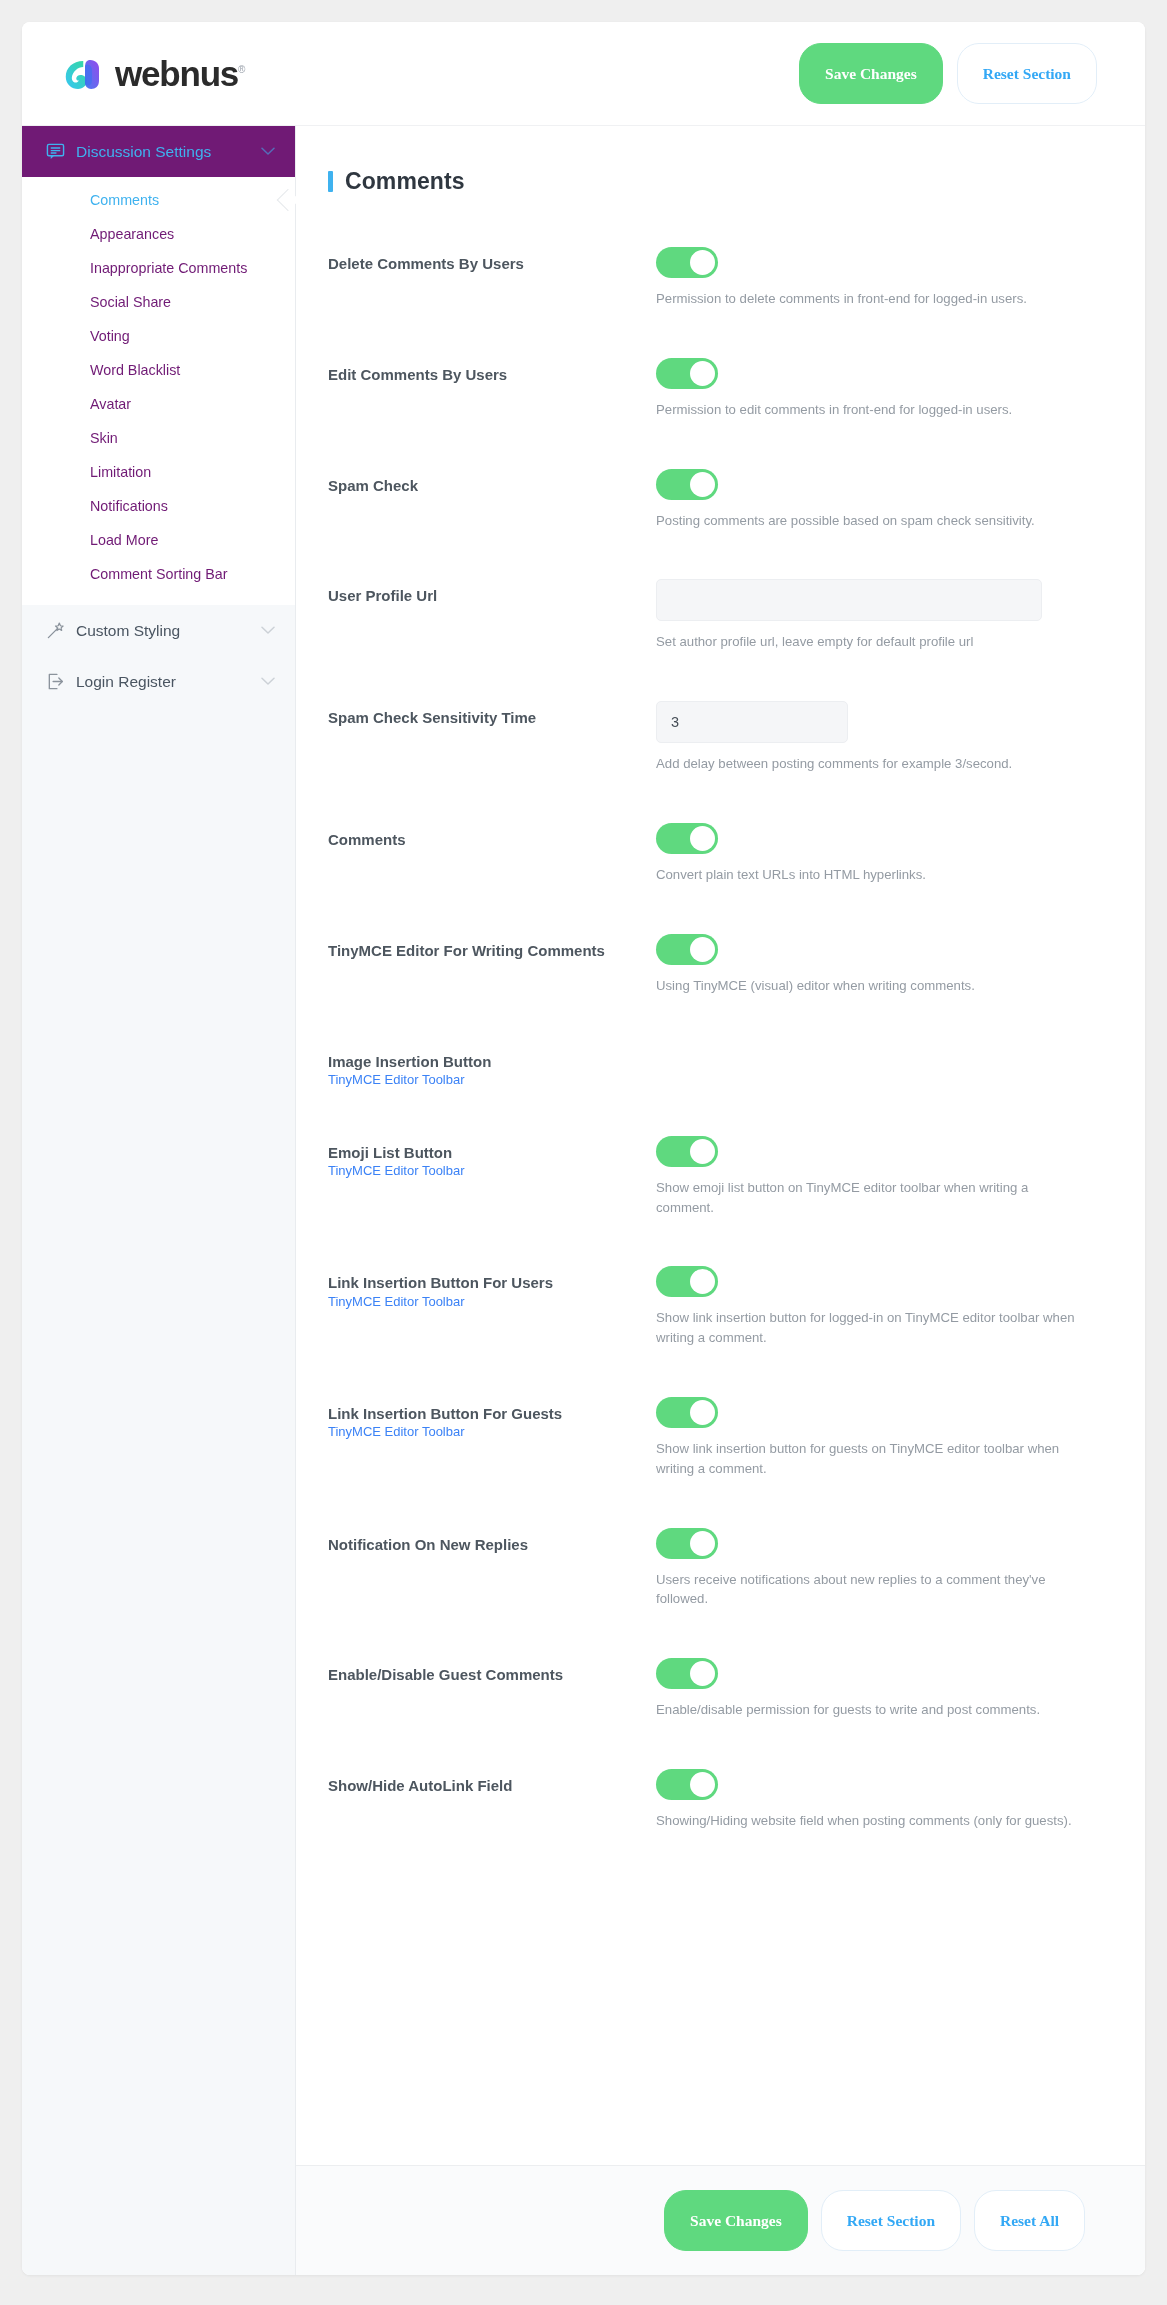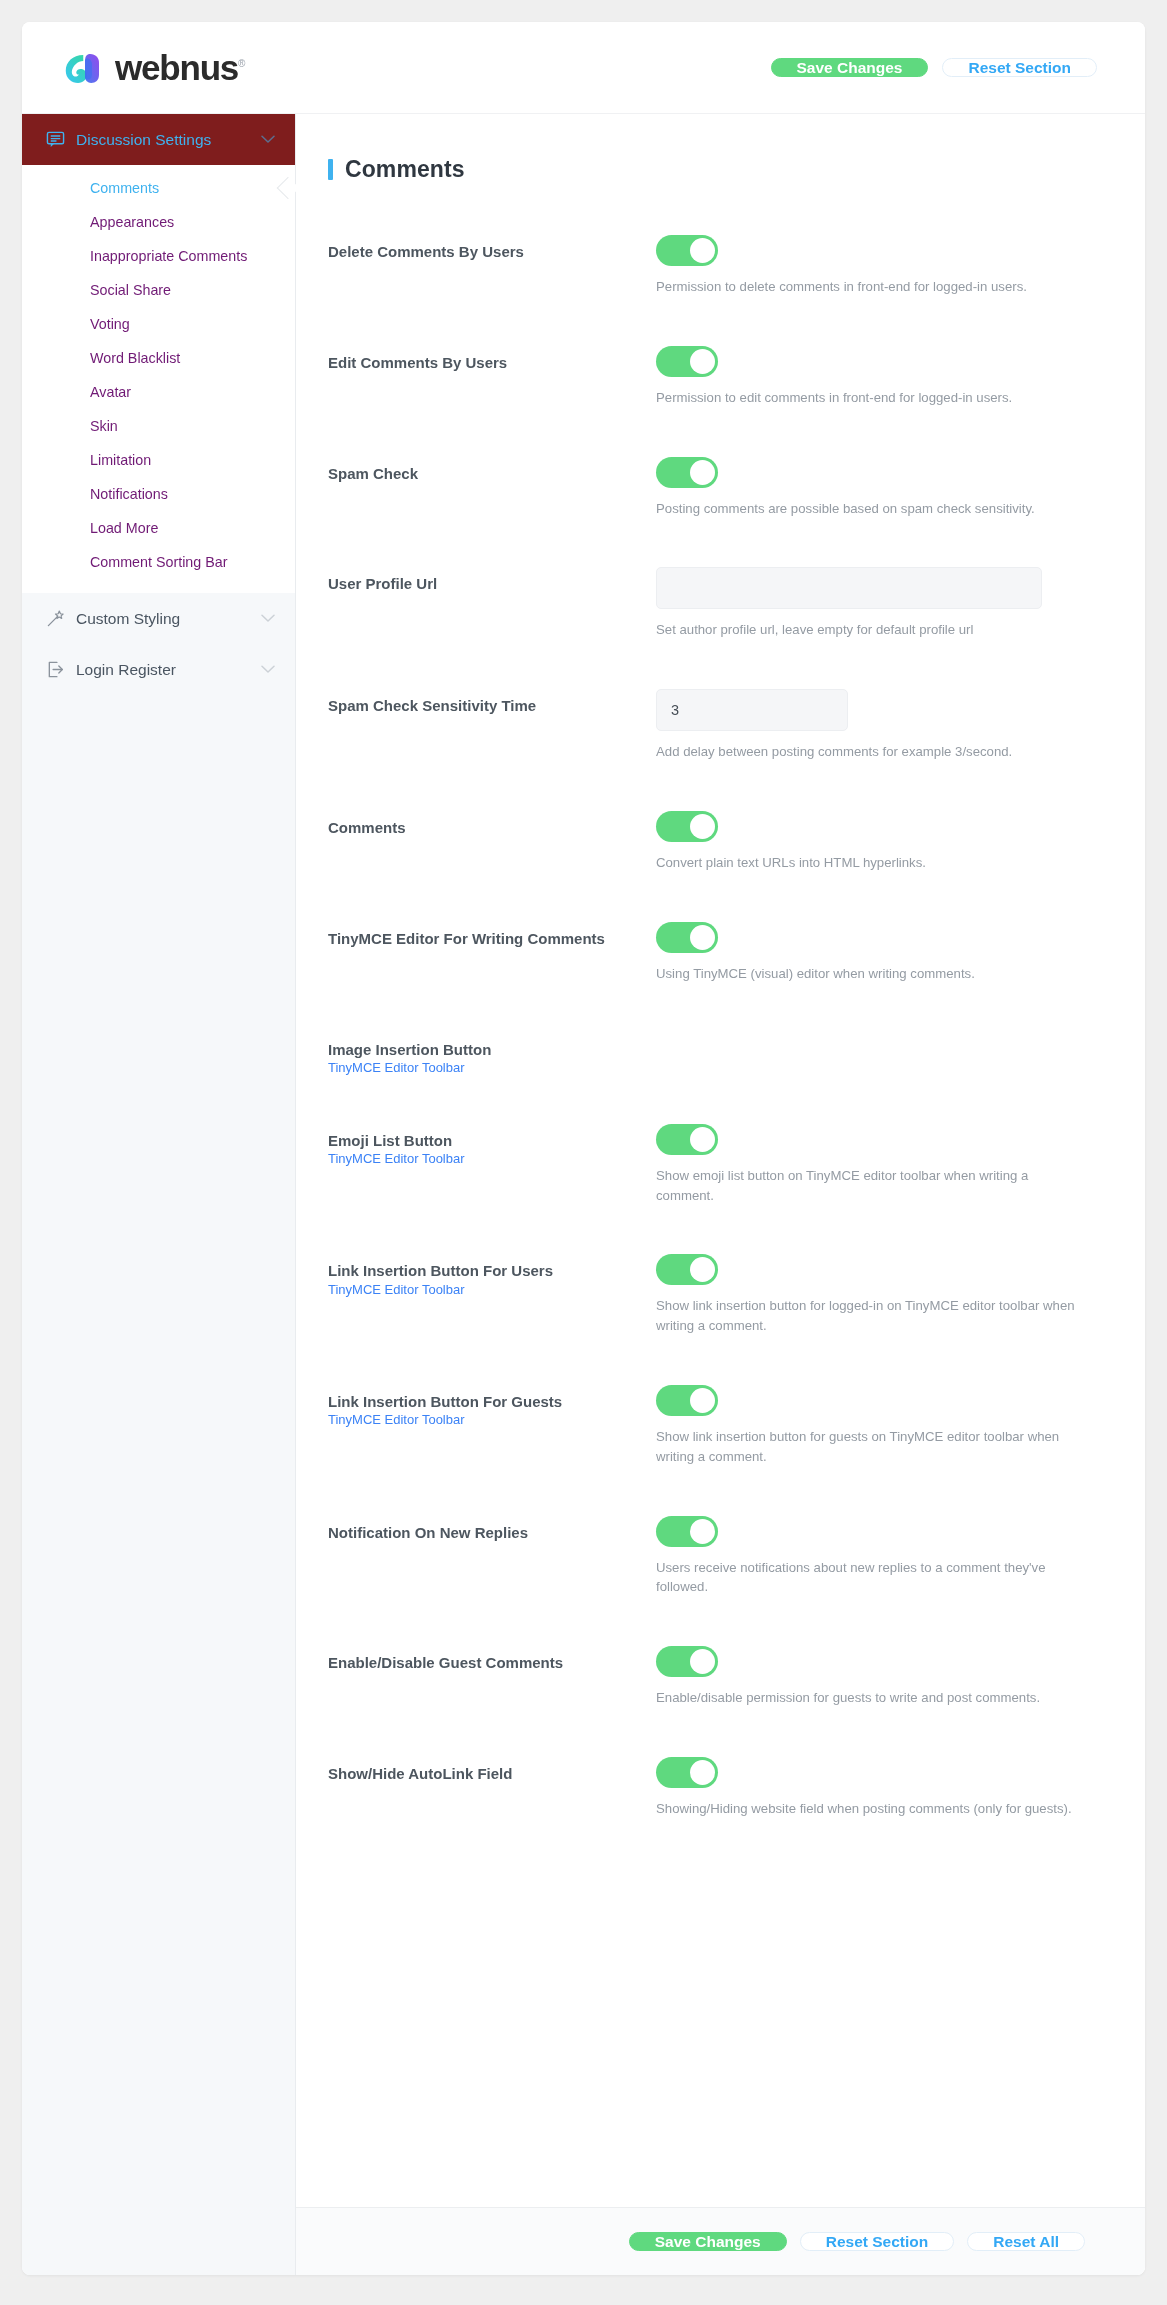--- a/index.html
+++ b/index.html
@@ -20,21 +20,21 @@
     border-radius: 8px;
     box-shadow: 0 1px 3px rgba(0,0,0,0.06);
     overflow: hidden;
     display: flex;
     flex-direction: column;
     min-height: 2253px;
   }
 
   
   .topbar {
-    height: 92px;
+    height: 104px;
     display: flex;
     justify-content: space-between;
     padding: 0 48px 0 42px;
     background: #fff;
     border-bottom: 1px solid #f0f1f3;
     flex: 0 0 auto;
   }
   .logo { display: flex; align-items: center; gap: 9px; }
   .logo-mark { width: 42px; height: 34px; display: block; }
   .logo-word {
@@ -48,25 +48,25 @@
   .logo-word sup {
     font-size: 10px;
     font-weight: 400;
     vertical-align: super;
     color: #9aa1ab;
     letter-spacing: 0;
   }
   .topbar-actions { display: flex; align-items: center; gap: 14px; }
 
   .btn {
-    font-family: Liberation Sans, sans-serif;
+    font-family: Liberation Serif, serif;
     font-size: 15.5px;
     font-weight: 600;
     border-radius: 22px;
-    padding: 0 25px;
+    padding: 21px 25px;
     cursor: pointer;
     line-height: 1.1;
     white-space: nowrap;
   }
   .btn-primary {
     background: #5fd97f;
     color: #ffffff;
     border: 1px solid #5fd97f;
   }
   .btn-ghost {
@@ -96,21 +96,21 @@
     align-items: center;
     gap: 11px;
     padding: 16px 20px 16px 24px;
     font-size: 15.5px;
     color: #4a5561;
     font-weight: 400;
     cursor: pointer;
     background: #f6f8fa;
   }
   .side-group-head.active {
-    background: #7f1d1d;
+    background: #701a75;
     color: #3fb2ef;
   }
   .side-group-head .chev { margin-left: auto; opacity: .55; }
   .side-group-head .gicon { width: 19px; height: 19px; flex: 0 0 19px; display:block; }
   .side-sub {
     background: #ffffff;
     padding: 6px 0 14px 0;
   }
   .side-item {
     position: relative;

